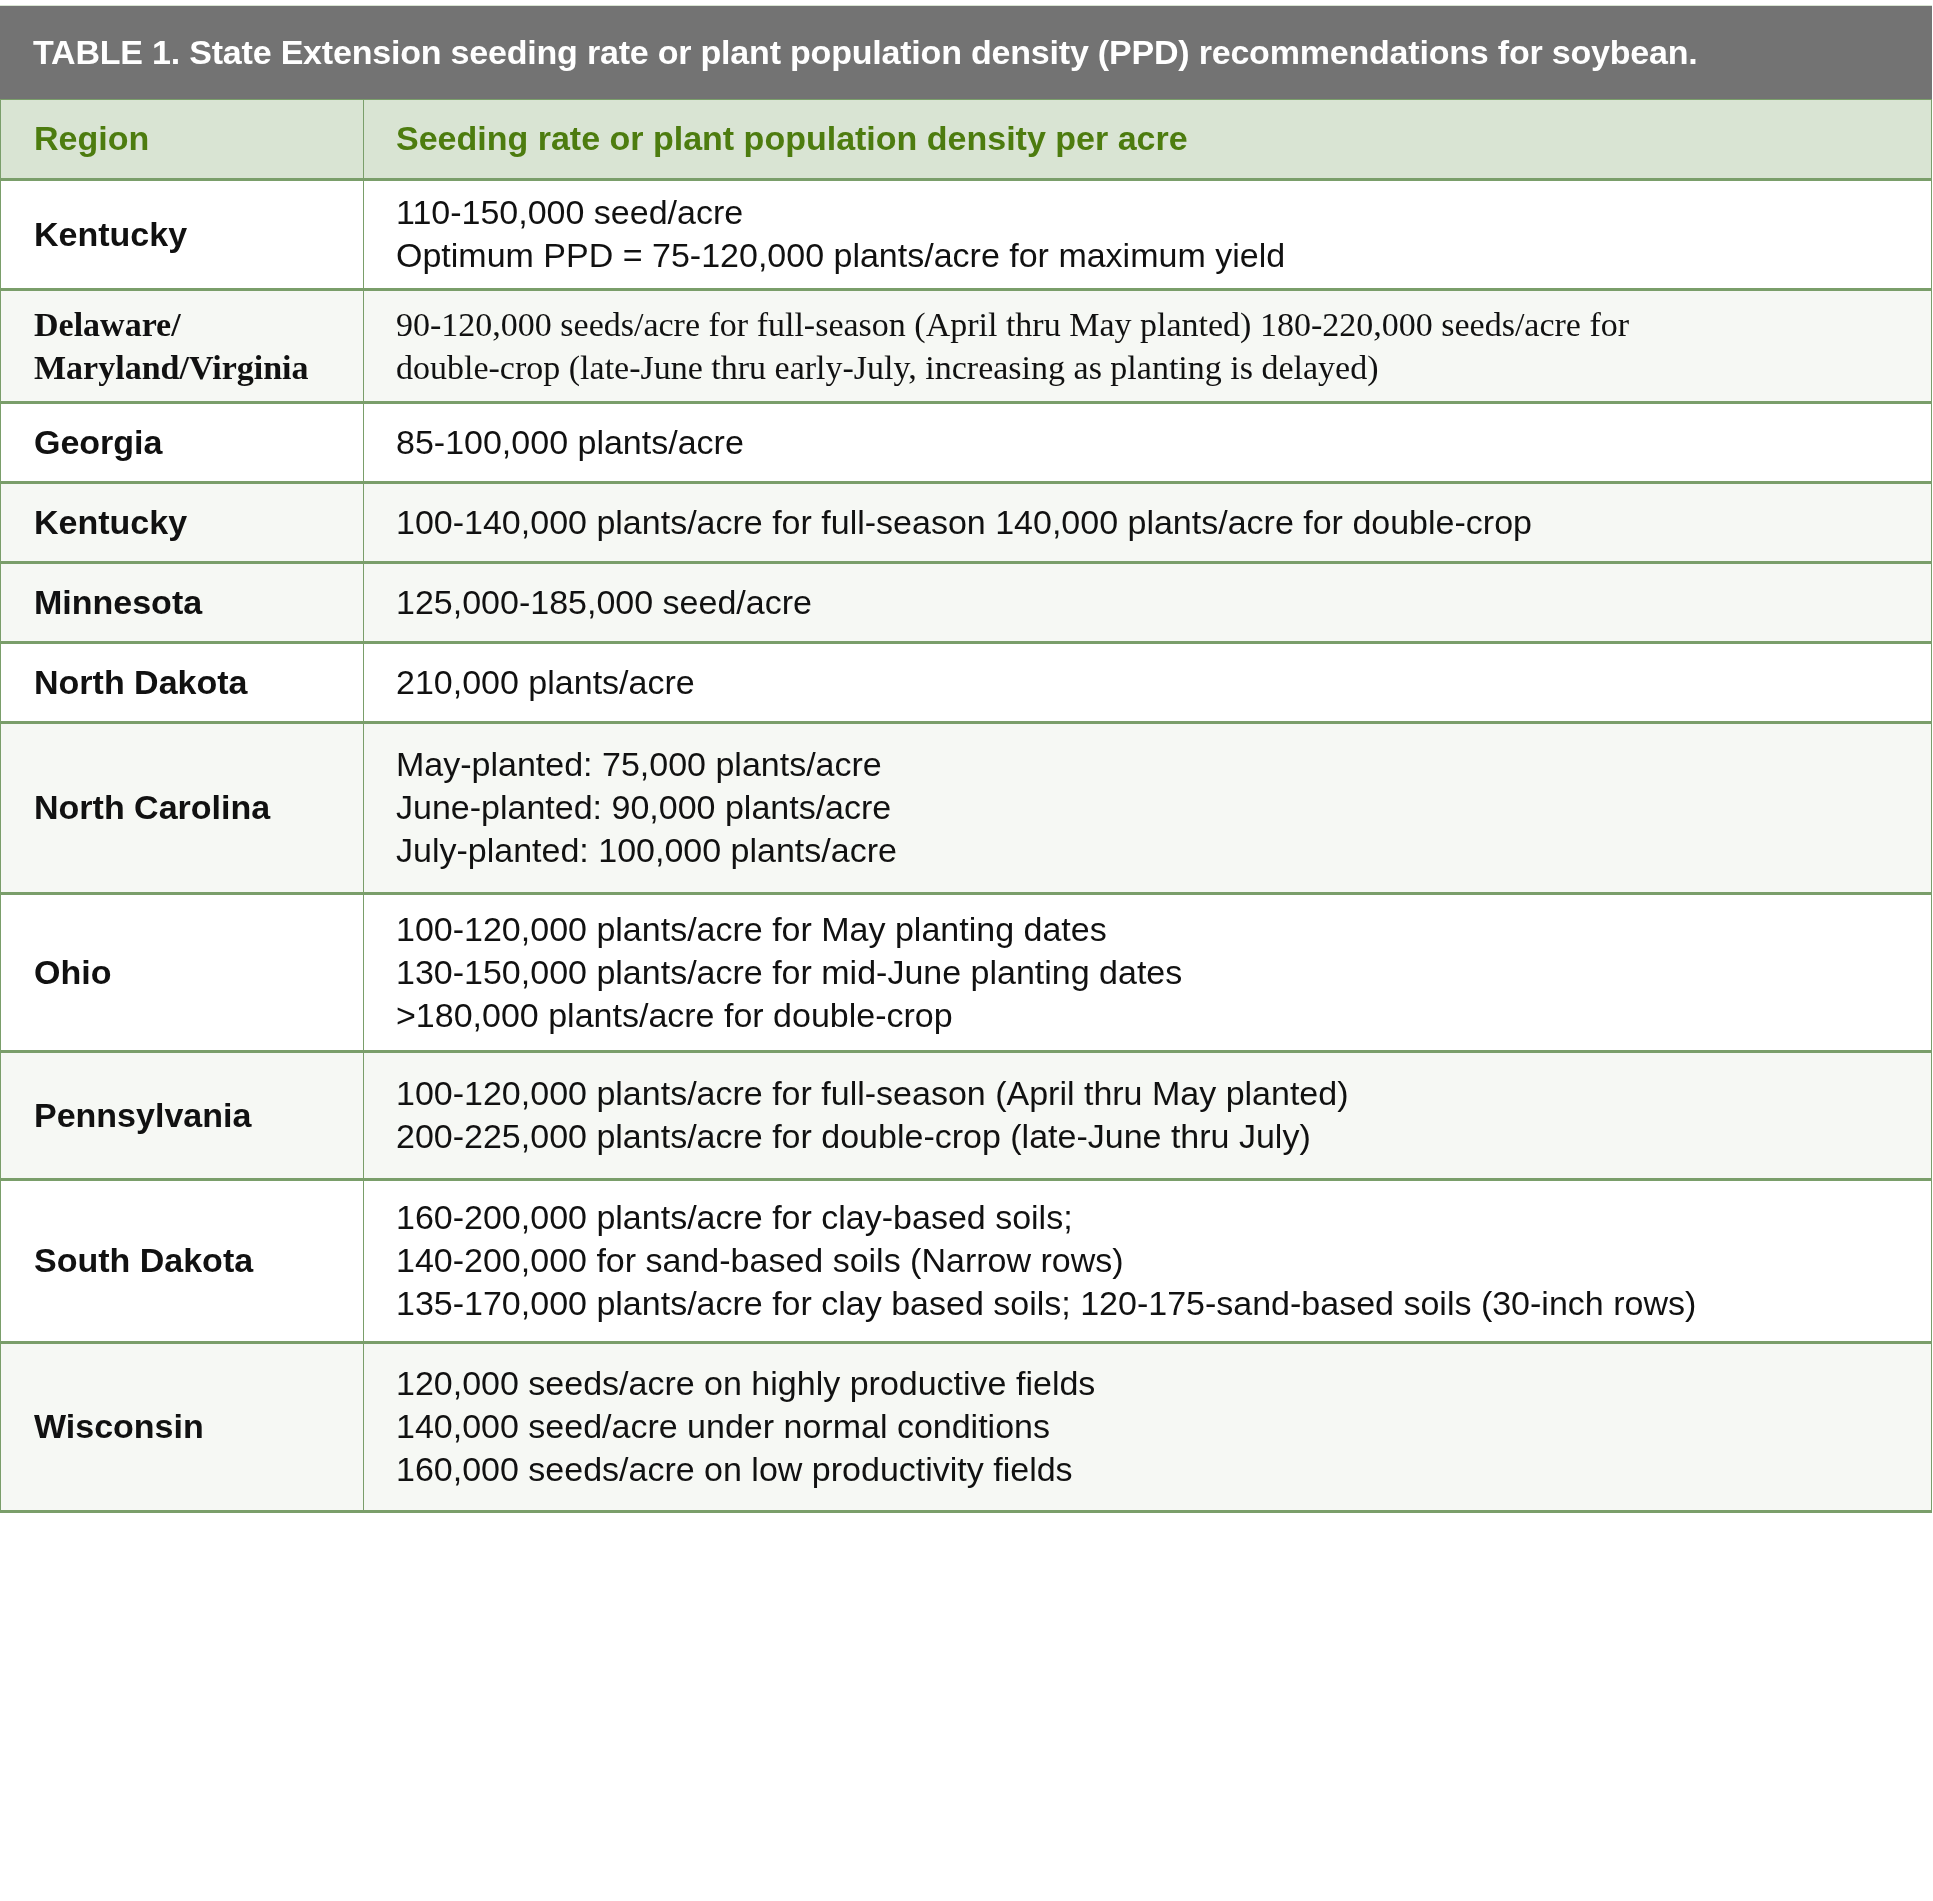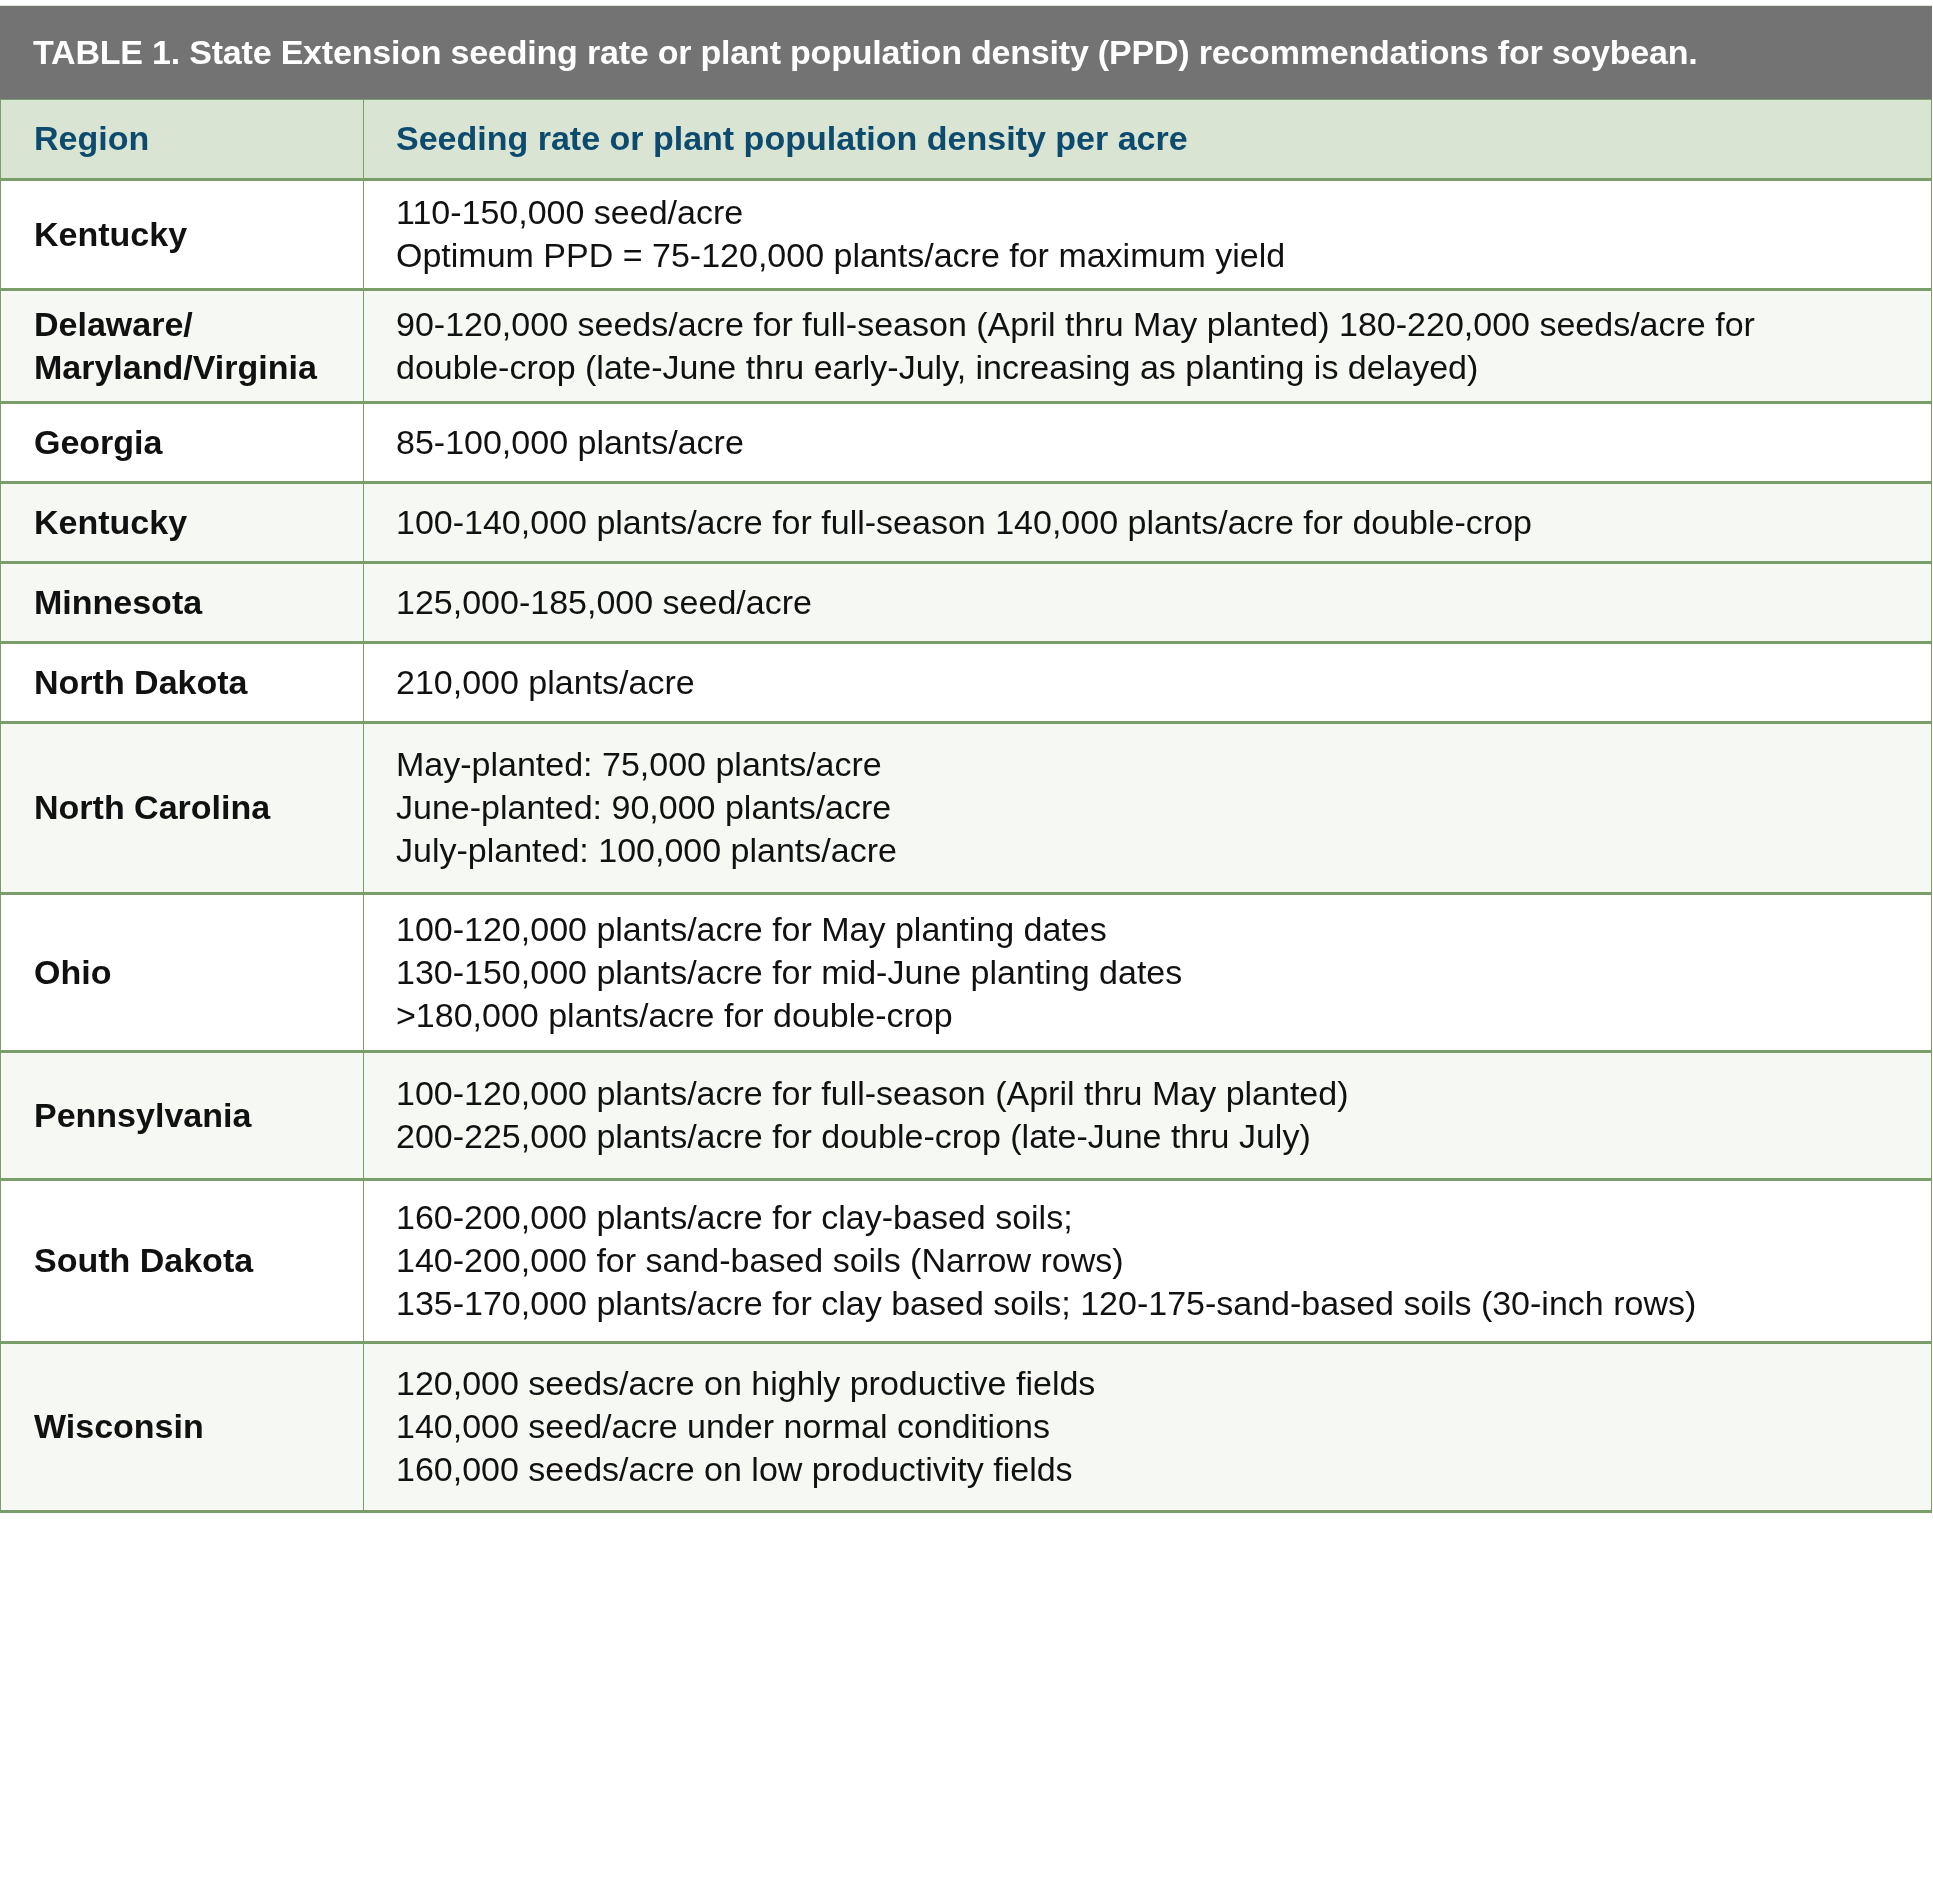--- a/index.html
+++ b/index.html
@@ -7,21 +7,21 @@
          font-family: "Liberation Sans", "DejaVu Sans", sans-serif; }
   .table-wrap { position: absolute; left: 0; top: 4.5px; width: 1932px; }
   .title-bar { background: #737373; color: #ffffff; height: 94px; box-sizing: border-box;
                padding: 0 33px; display: flex; align-items: center;
                font-weight: bold; font-size: 34px; letter-spacing: -0.2px;
                border-top: 1.5px solid #d9e4d3; }
   table { border-collapse: collapse; width: 100%; table-layout: fixed; }
   col.c1 { width: 363px; }
   th, td { border: 1.5px solid #7a9e6a; text-align: left; vertical-align: middle;
            font-size: 34px; line-height: 43px; box-sizing: border-box; }
-  thead th { background: #d9e4d3; color: #0c4a6e; font-weight: bold; height: 80px;
+  thead th { background: #d9e4d3; color: #4d7c0f; font-weight: bold; height: 80px;
              padding: 0 18px 0 33px; }
   thead th.c2h { padding-left: 32px; }
   td.region { font-weight: bold; color: #111; padding: 0 7.6px 0 33px; }
   td.value { color: #111; padding: 0 15px 0 32px; }
   tr.row-odd td { background: #ffffff; }
   tr.row-even td { background: #f6f8f4; }
   tbody tr:last-child td { border-bottom: 3.8px solid #7a9e6a; }
   tbody tr td { border-top-width: 3px; }
   .line { display: block; white-space: nowrap; }
 </style>
@@ -42,21 +42,21 @@
       </tr>
     </thead>
     <tbody id="tbody">
         <tr class="row-odd" style="height: 110px;">
           <td class="region">Kentucky</td>
           <td class="value">
             <span class="line">110-150,000 seed/acre</span>
             <span class="line">Optimum PPD = 75-120,000 plants/acre for maximum yield</span>
           </td>
         </tr>
-        <tr class="row-even" style="height: 113px;">
+        <tr class="row-even" style="height: 113px; font-family: Liberation Serif, serif;">
           <td class="region">
             <span class="line">Delaware/</span>
             <span class="line">Maryland/Virginia</span>
           </td>
           <td class="value">
             <span class="line">90-120,000 seeds/acre for full-season (April thru May planted) 180-220,000 seeds/acre for</span>
             <span class="line">double-crop (late-June thru early-July, increasing as planting is delayed)</span>
           </td>
         </tr>
         <tr class="row-odd" style="height: 80px;">

